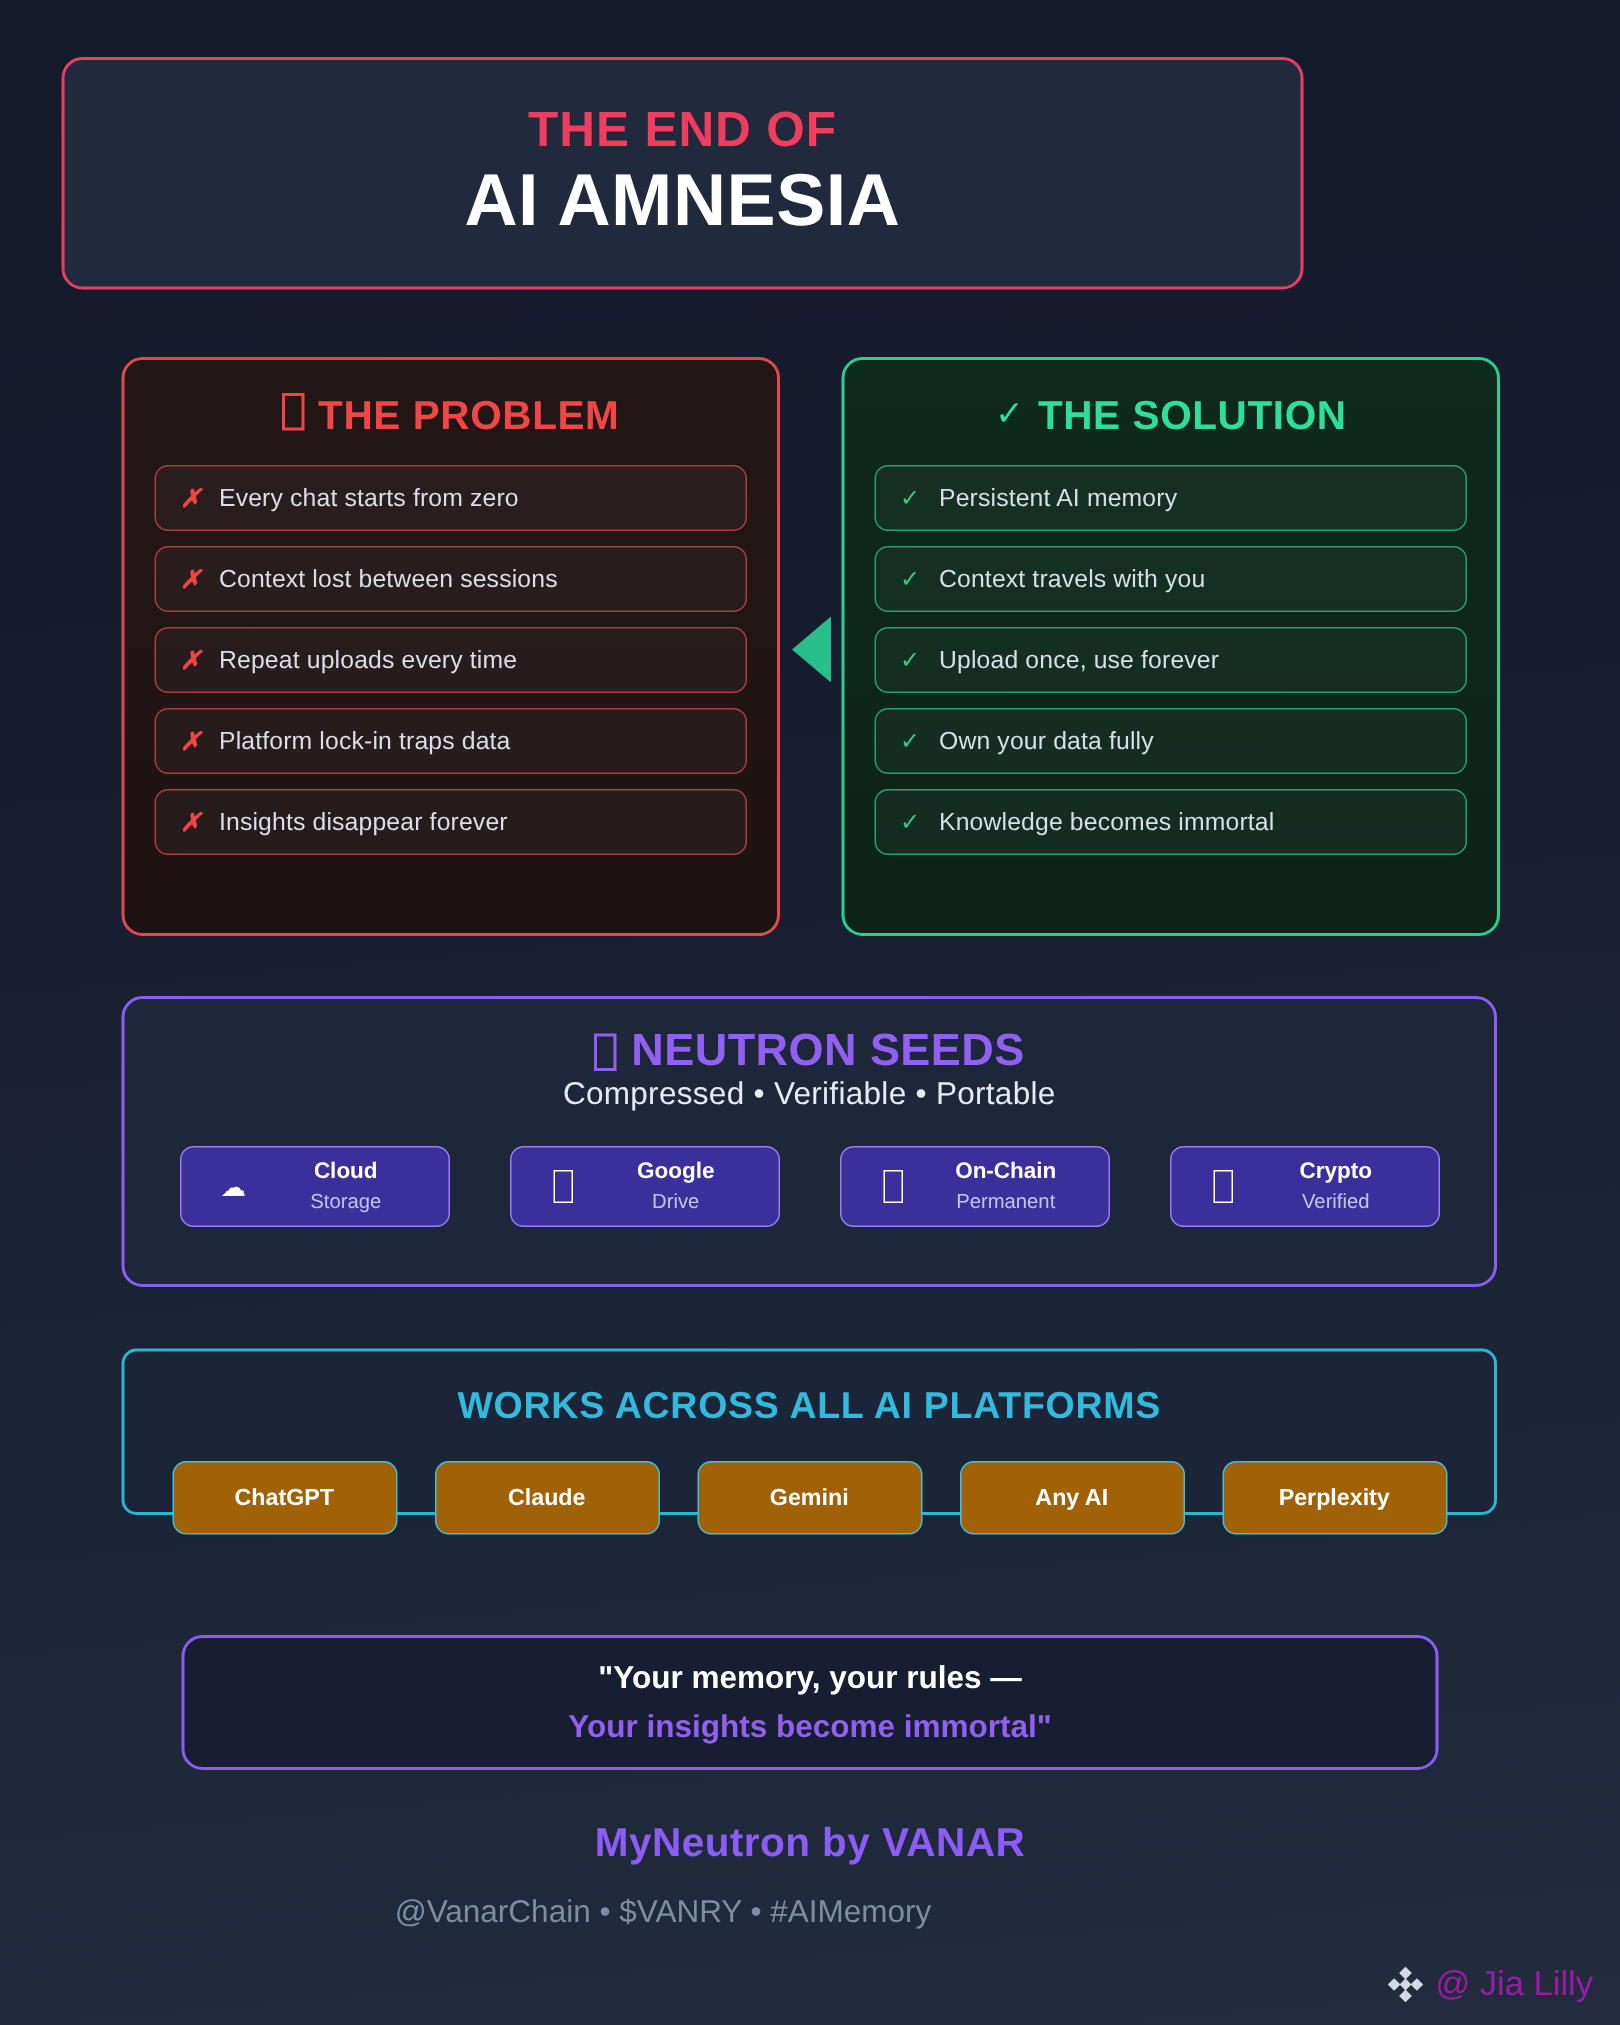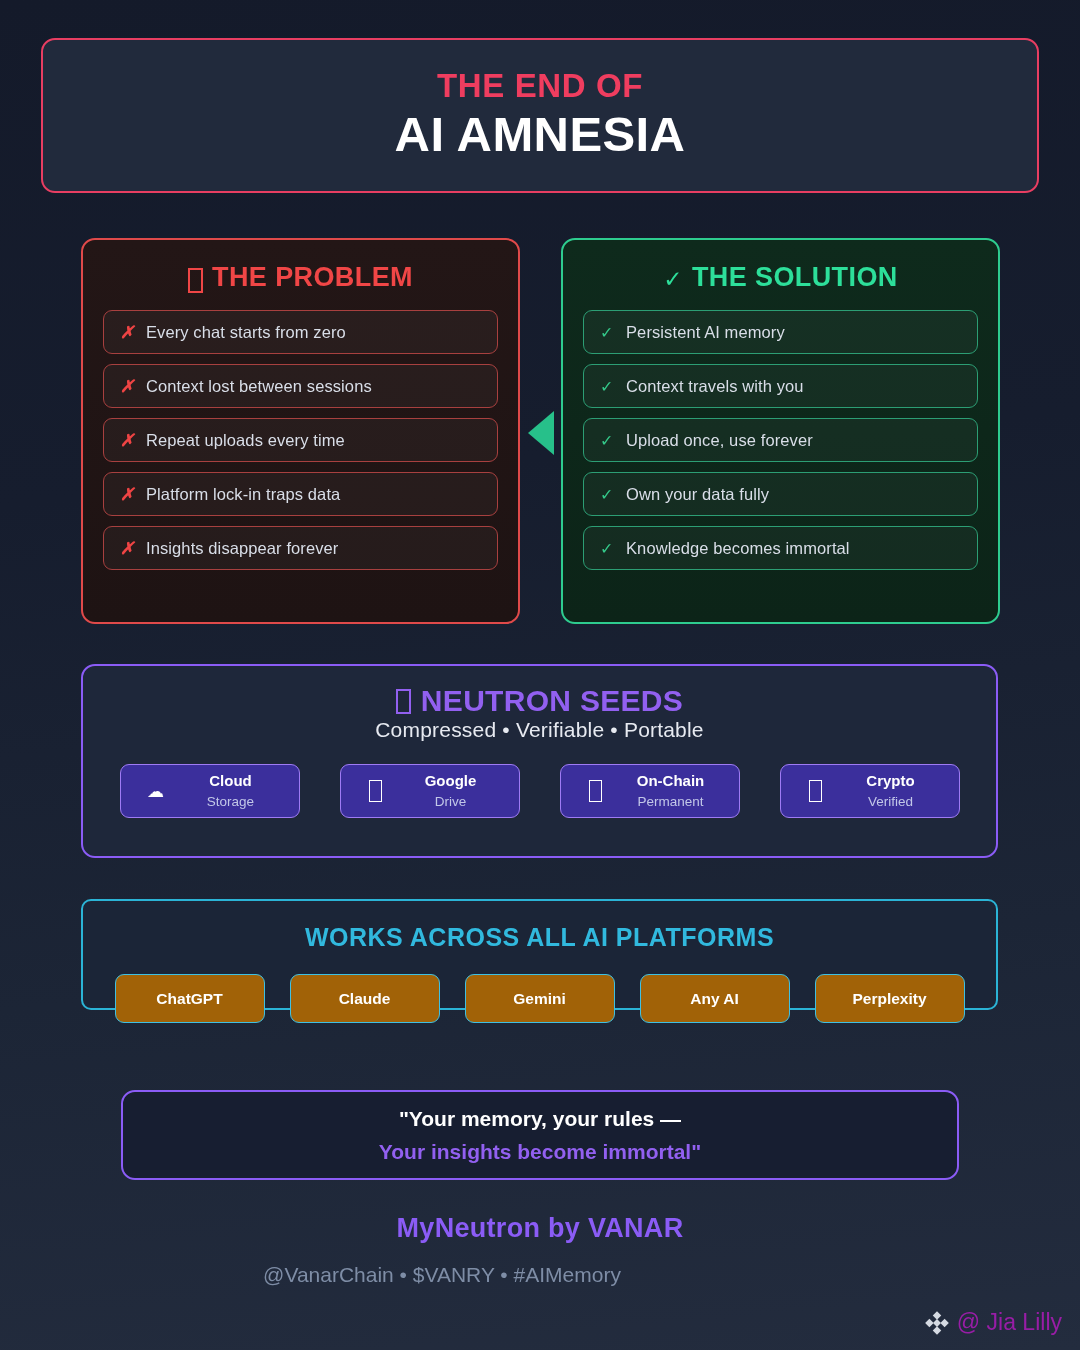--- a/index.html
+++ b/index.html
@@ -11,21 +11,21 @@
   body {
     background: linear-gradient(175deg, #141a2a 0%, #161d2e 35%, #1c2536 70%, #232c3e 100%);
     font-family: "Liberation Sans", sans-serif;
     position:relative;
     overflow:hidden;
   }
 
   
   .header {
     position:absolute;
-    left:41px; top:38px; width:998px; height:155px;
+    left:41px; top:38px; width:828px; height:155px;
     border:2.5px solid #e83e62;
     border-radius:14px;
     background:#212a3c;
     display:flex; flex-direction:column;
     align-items:center; justify-content:center;
   }
   .hdr-eyebrow {
     color:#ef3d5f;
     font-size:33px;
     font-weight:bold;
@@ -67,21 +67,21 @@
     border:2.5px solid #2ecc8f;
     background: linear-gradient(180deg, #0e2a1c 0%, #0c2418 100%);
   }
 
   .panel-title {
     text-align:center;
     font-size:27px;
     font-weight:bold;
     letter-spacing:0.4px;
     margin-bottom:17px;
-    display:flex; align-items:flex-end; justify-content:center; gap:9px;
+    display:flex; align-items:flex-start; justify-content:center; gap:9px;
   }
   .panel-title.red  { color:#f04646; }
   .panel-title.green{ color:#2ddf9a; }
 
   .tofu {
     display:inline-block;
     width:15px; height:25px;
     border:2px solid currentColor;
     vertical-align:middle;
   }

